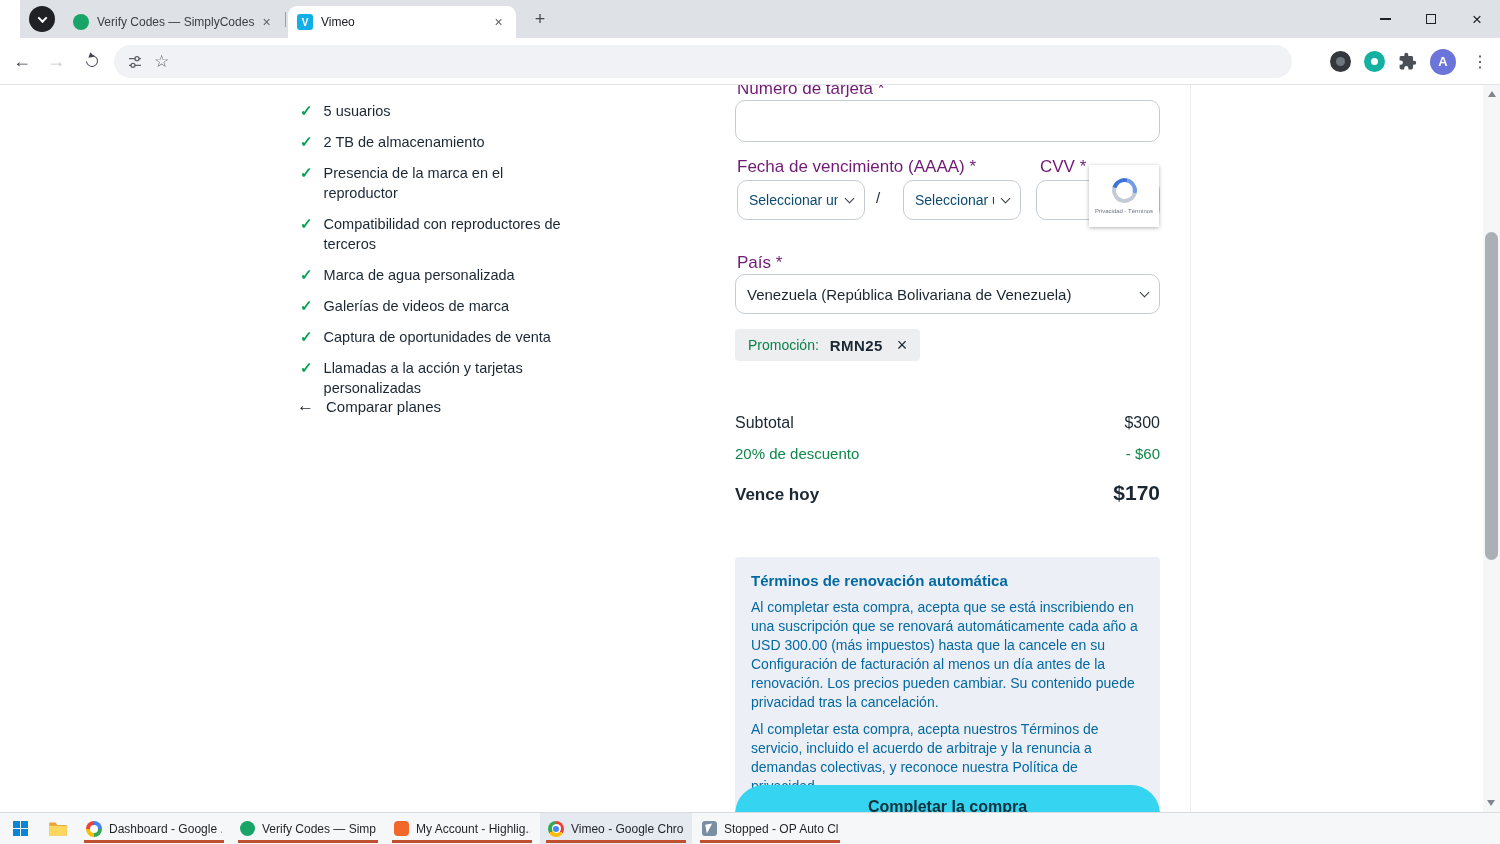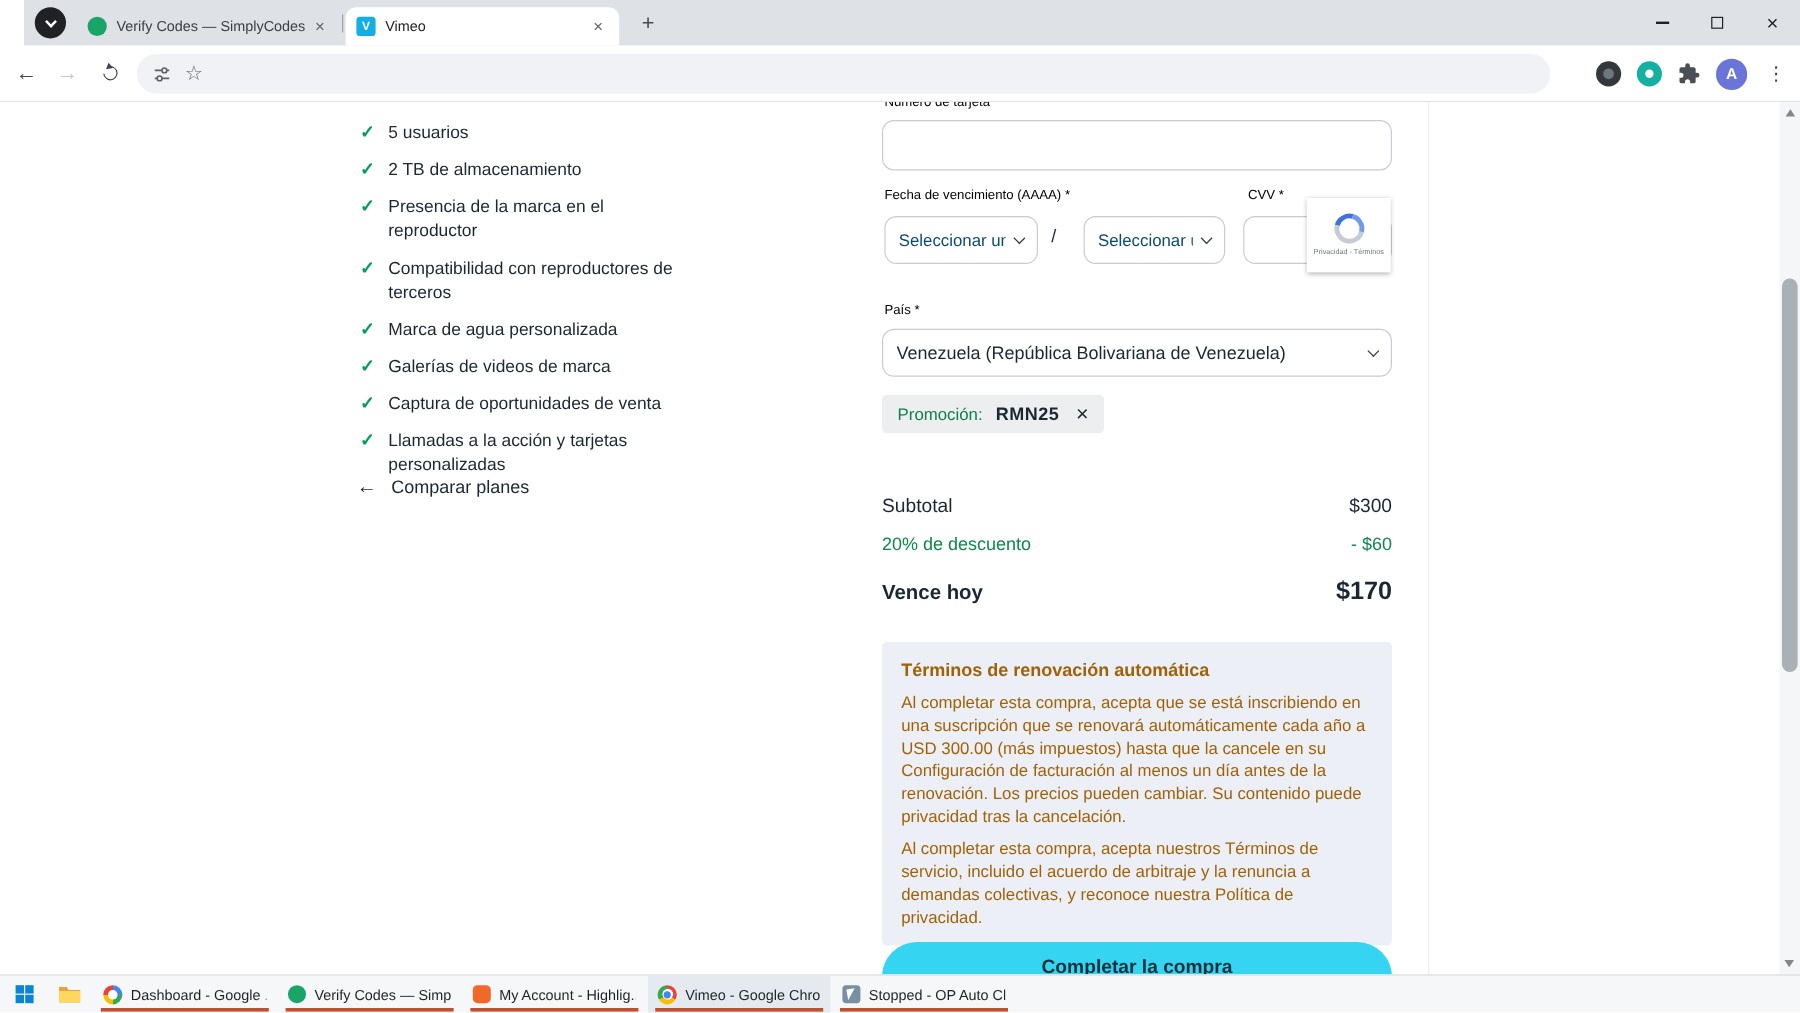--- a/index.html
+++ b/index.html
@@ -67,21 +67,21 @@
   .divider-v { position:absolute; left:1190px; top:0; height:727px; width:1px; background:#ebedef; }
 
   .features { position:absolute; left:300px; top:16px; width:277px; }
   .feature { display:flex; margin-bottom:11px; font-size:14.5px; color:#1b2733; line-height:20px; }
   .feature .check { color:#00a152; font-weight:bold; margin-right:11px; font-size:15px; flex:none; }
   .compare { position:absolute; left:297px; top:311px; display:flex; align-items:center; gap:12px;
     font-size:15px; color:#1b2733; cursor:pointer; }
   .compare .arr { font-size:17px; }
 
   .form-col { position:absolute; left:735px; top:0; width:425px; }
-  .flabel { position:absolute; font-size:11px; color:#000000; }
+  .flabel { position:absolute; font-size:17px; color:#701a75; }
   .card-label { top:-6px; left:2px; }
   .tinput { position:absolute; border:1px solid #c6ccd4; border-radius:10px; background:#fff;
     font-size:15px; color:#1b2733; padding:0 12px; outline:none;
     font-family:"Liberation Sans", sans-serif; }
   .card-input { top:15px; left:0; width:425px; height:42px; }
   .expiry-label { top:72px; left:2px; }
   .select { position:absolute; height:40px; border:1px solid #c6ccd4; border-radius:10px; background:#fff;
     display:flex; align-items:center; padding:0 11px; cursor:pointer; }
   .sel-text { flex:1; font-size:14px; color:#0c4a6e; white-space:nowrap; overflow:hidden; }
   .chev-dn { width:7px; height:7px; border-right:1.7px solid #343c44; border-bottom:1.7px solid #343c44;
@@ -106,22 +106,22 @@
   .promo-code { font-size:15px; font-weight:bold; color:#1b2733; margin-left:11px; letter-spacing:.4px; }
   .promo-close { font-size:18px; color:#1b2733; margin-left:14px; cursor:pointer; line-height:18px; }
   .srow { position:absolute; left:0; width:425px; display:flex; justify-content:space-between;
     align-items:baseline; color:#1b2733; }
   .row-sub { top:329px; font-size:16px; }
   .row-disc { top:360px; font-size:15px; color:#0e8748; }
   .row-due { top:396px; }
   .due-label { font-size:17px; font-weight:bold; }
   .due-value { font-size:21px; font-weight:bold; }
 
-  .terms { position:absolute; top:450px; left:0; width:425px; background:#edeff6; border-radius:4px;
-    padding:14px 16px; font-size:14px; color:#a16207; line-height:19px; }
+  .terms { position:absolute; top:472px; left:0; width:425px; background:#edeff6; border-radius:4px;
+    padding:14px 16px; font-size:14px; color:#0369a1; line-height:19px; }
   .terms-title { font-size:15px; font-weight:bold; margin-bottom:8px; }
   .terms p + p { margin-top:8px; }
   .terms a { color:inherit; cursor:pointer; }
 
   .submit { position:absolute; top:700px; left:0; width:425px; height:58px; background:#35d4f1;
     border-radius:32px; display:flex; justify-content:center; padding-top:13px; font-size:16px;
     font-weight:bold; color:#10303c; cursor:pointer; }
 
   
   .pscroll { position:absolute; right:0; top:0; width:17px; height:727px; background:#f5f6f7; }

